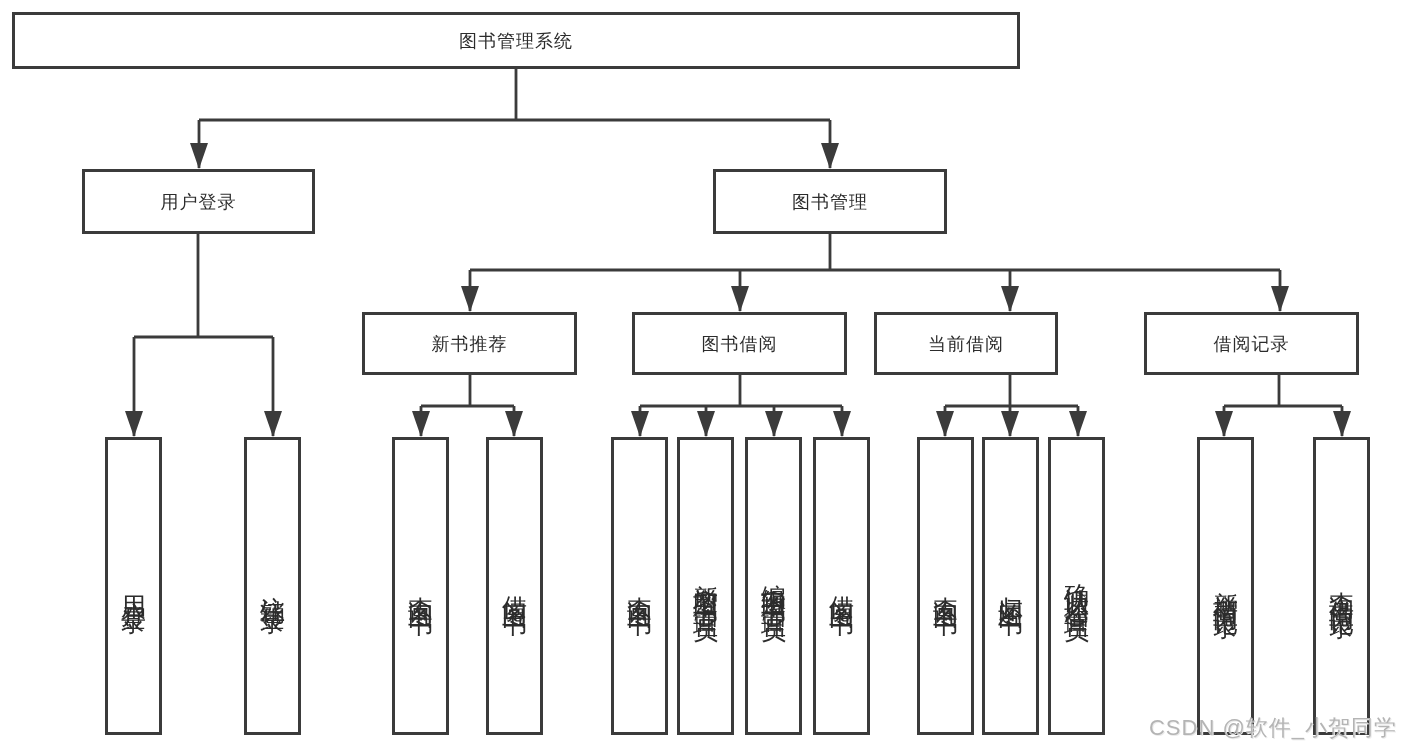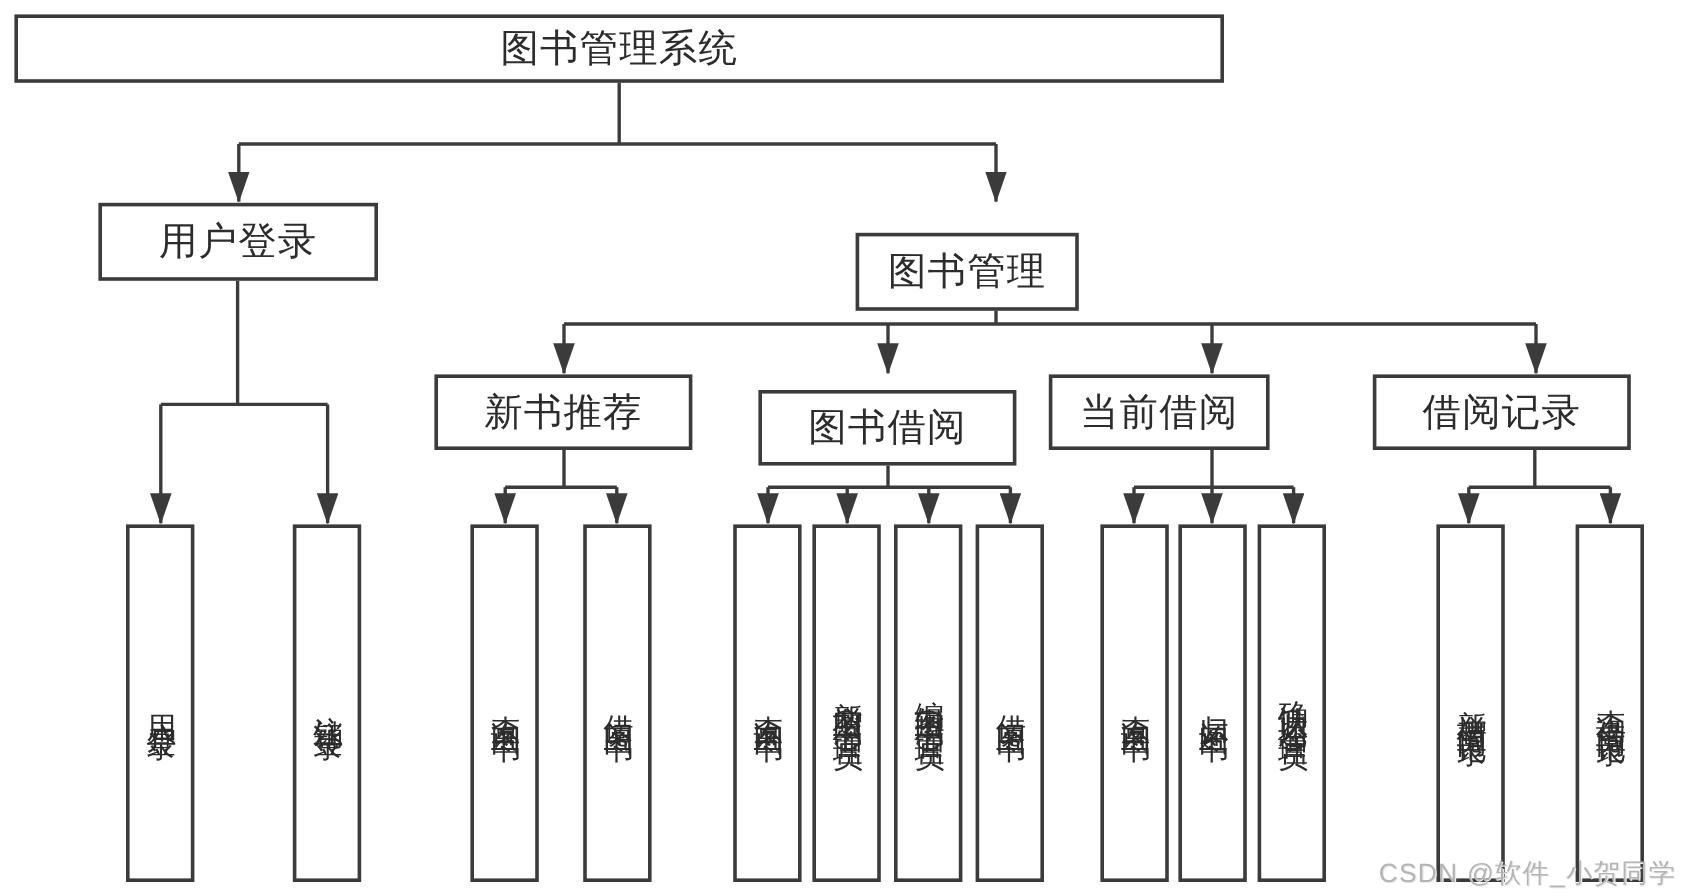--- a/index.html
+++ b/index.html
@@ -20,21 +20,21 @@
   .node {
     position: absolute;
     background: #ffffff;
     border: 3px solid #3b3b3b;
     box-sizing: border-box;
     display: flex;
     align-items: center;
     justify-content: center;
   }
   .hlabel {
-    font-size: 32px;
+    font-size: 18px;
     letter-spacing: 1px;
     white-space: nowrap;
   }
   .vlabel {
     writing-mode: vertical-rl;
     text-orientation: mixed;
     font-size: 25px;
     letter-spacing: 5px;
     line-height: 1;
     white-space: nowrap;
@@ -94,28 +94,28 @@
     </g>
   </svg>
 
   <div class="node" style="left:12px;top:12px;width:1008px;height:57px;">
     <span class="hlabel">图书管理系统</span>
   </div>
 
   <div class="node" style="left:82px;top:169px;width:233px;height:65px;">
     <span class="hlabel">用户登录</span>
   </div>
-  <div class="node" style="left:713px;top:169px;width:186px;height:65px;margin-top:25px;">
+  <div class="node" style="left:713px;top:169px;width:234px;height:65px;">
     <span class="hlabel">图书管理</span>
   </div>
 
   <div class="node" style="left:362px;top:312px;width:215px;height:63px;">
     <span class="hlabel">新书推荐</span>
   </div>
-  <div class="node" style="left:632px;top:312px;width:215px;height:63px;margin-top:13px;">
+  <div class="node" style="left:632px;top:312px;width:215px;height:63px;">
     <span class="hlabel">图书借阅</span>
   </div>
   <div class="node" style="left:874px;top:312px;width:184px;height:63px;">
     <span class="hlabel">当前借阅</span>
   </div>
   <div class="node" style="left:1144px;top:312px;width:215px;height:63px;">
     <span class="hlabel">借阅记录</span>
   </div>
 
   <div class="node" style="left:105px;top:437px;width:57px;height:298px;">

